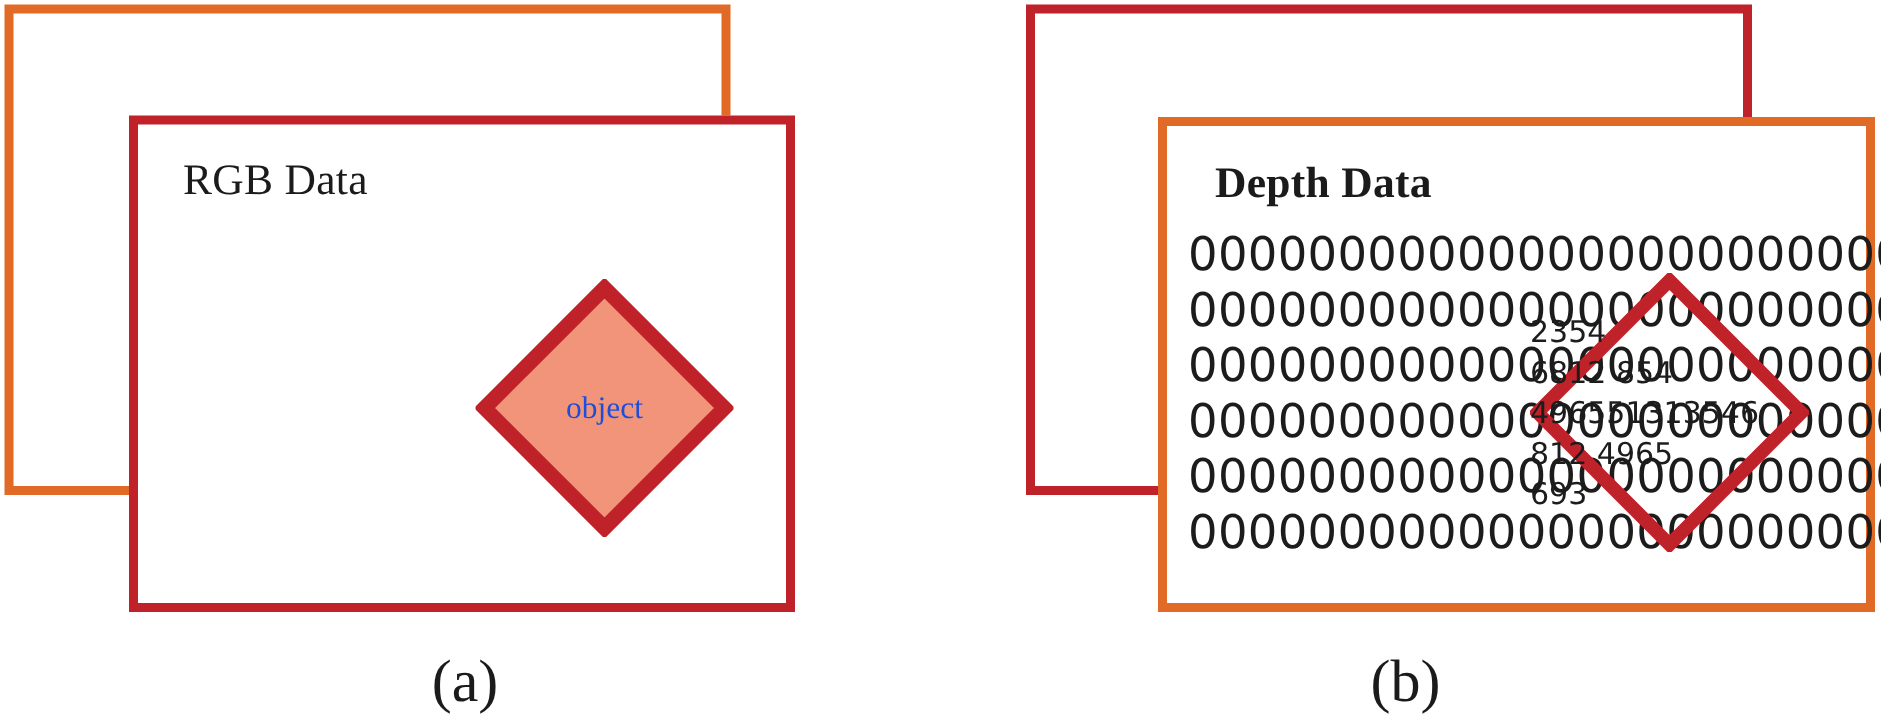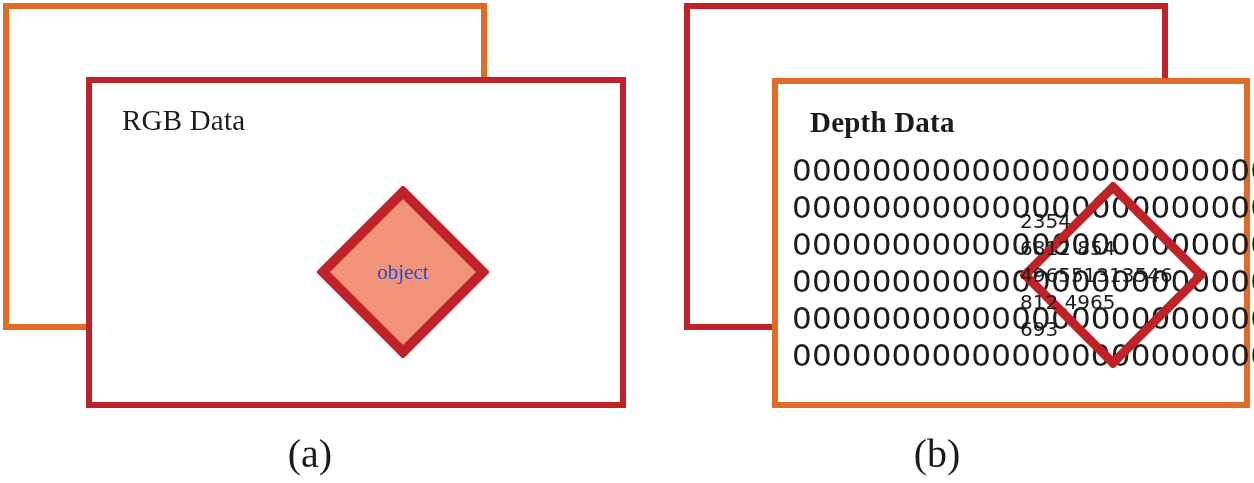--- a/index.html
+++ b/index.html
@@ -16,21 +16,21 @@
   #panel-a{left:0;width:620px;}
   #panel-b{left:620px;width:634px;}
 
   
   .card{position:absolute;background:#ffffff;box-sizing:border-box;}
   .card-back{z-index:1;}
   .card-front{z-index:2;}
 
   
   #a-back {left:3px;  top:3px;   width:484px; height:327px; border:6px solid #E06A26;}
-  #a-front{left:86px; top:77px;  width:540px; height:331px; border:6px solid #C0222A;}
+  #a-front{left:86px; top:77px;  width:444px; height:331px; border:6px solid #C0222A;}
 
   
   #b-back {left:64px;  top:3px;  width:484px; height:327px; border:6px solid #C0222A;}
   #b-front{left:152px; top:78px; width:478px; height:330px; border:6px solid #E06A26;font-weight:bold;}
 
   .card-title{
     position:absolute;
     font-size:29px;
     color:#1b1b1b;
     letter-spacing:0.2px;

